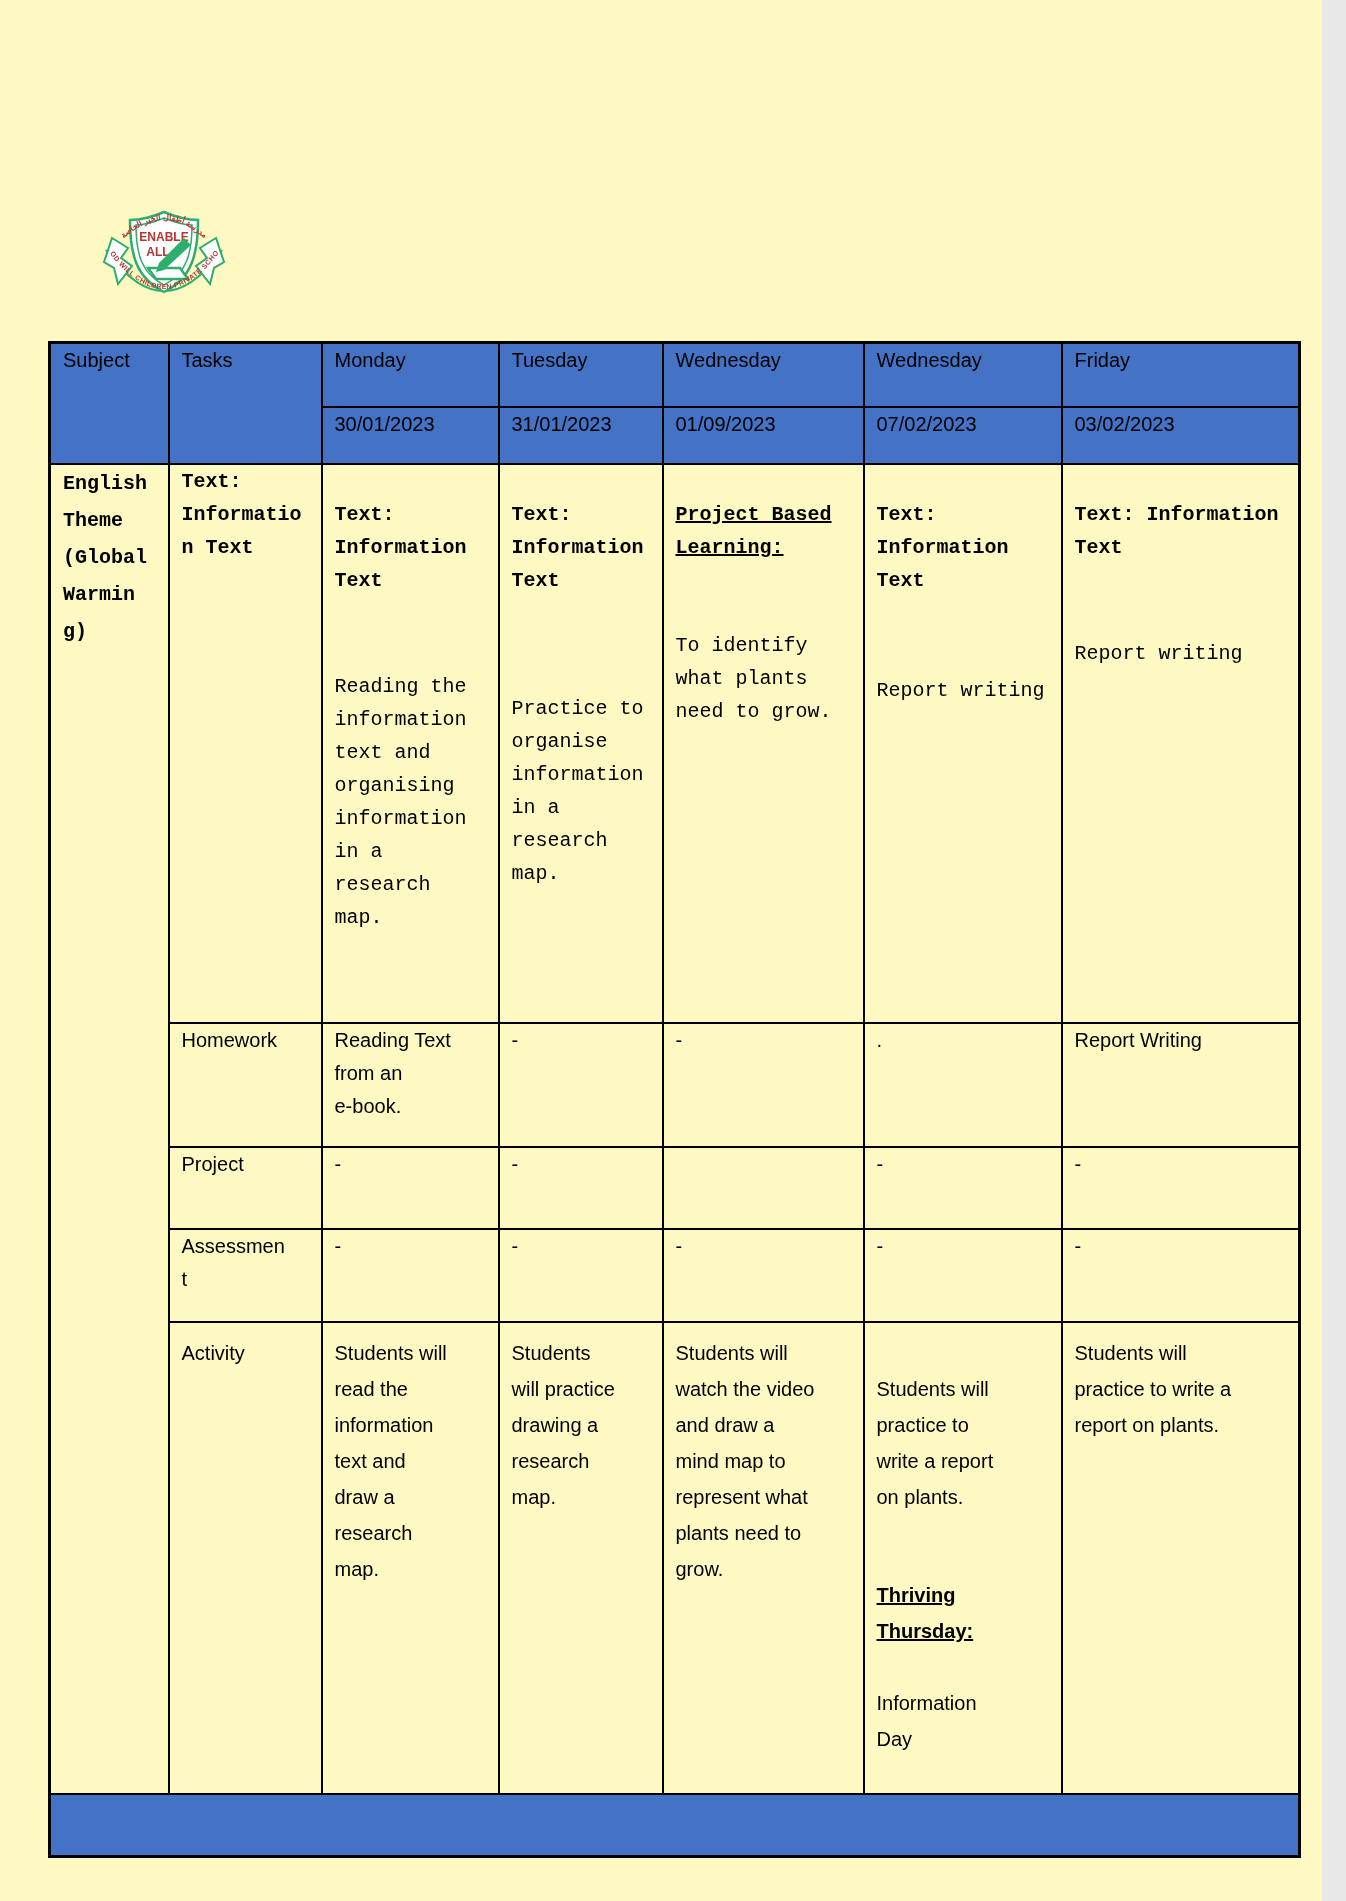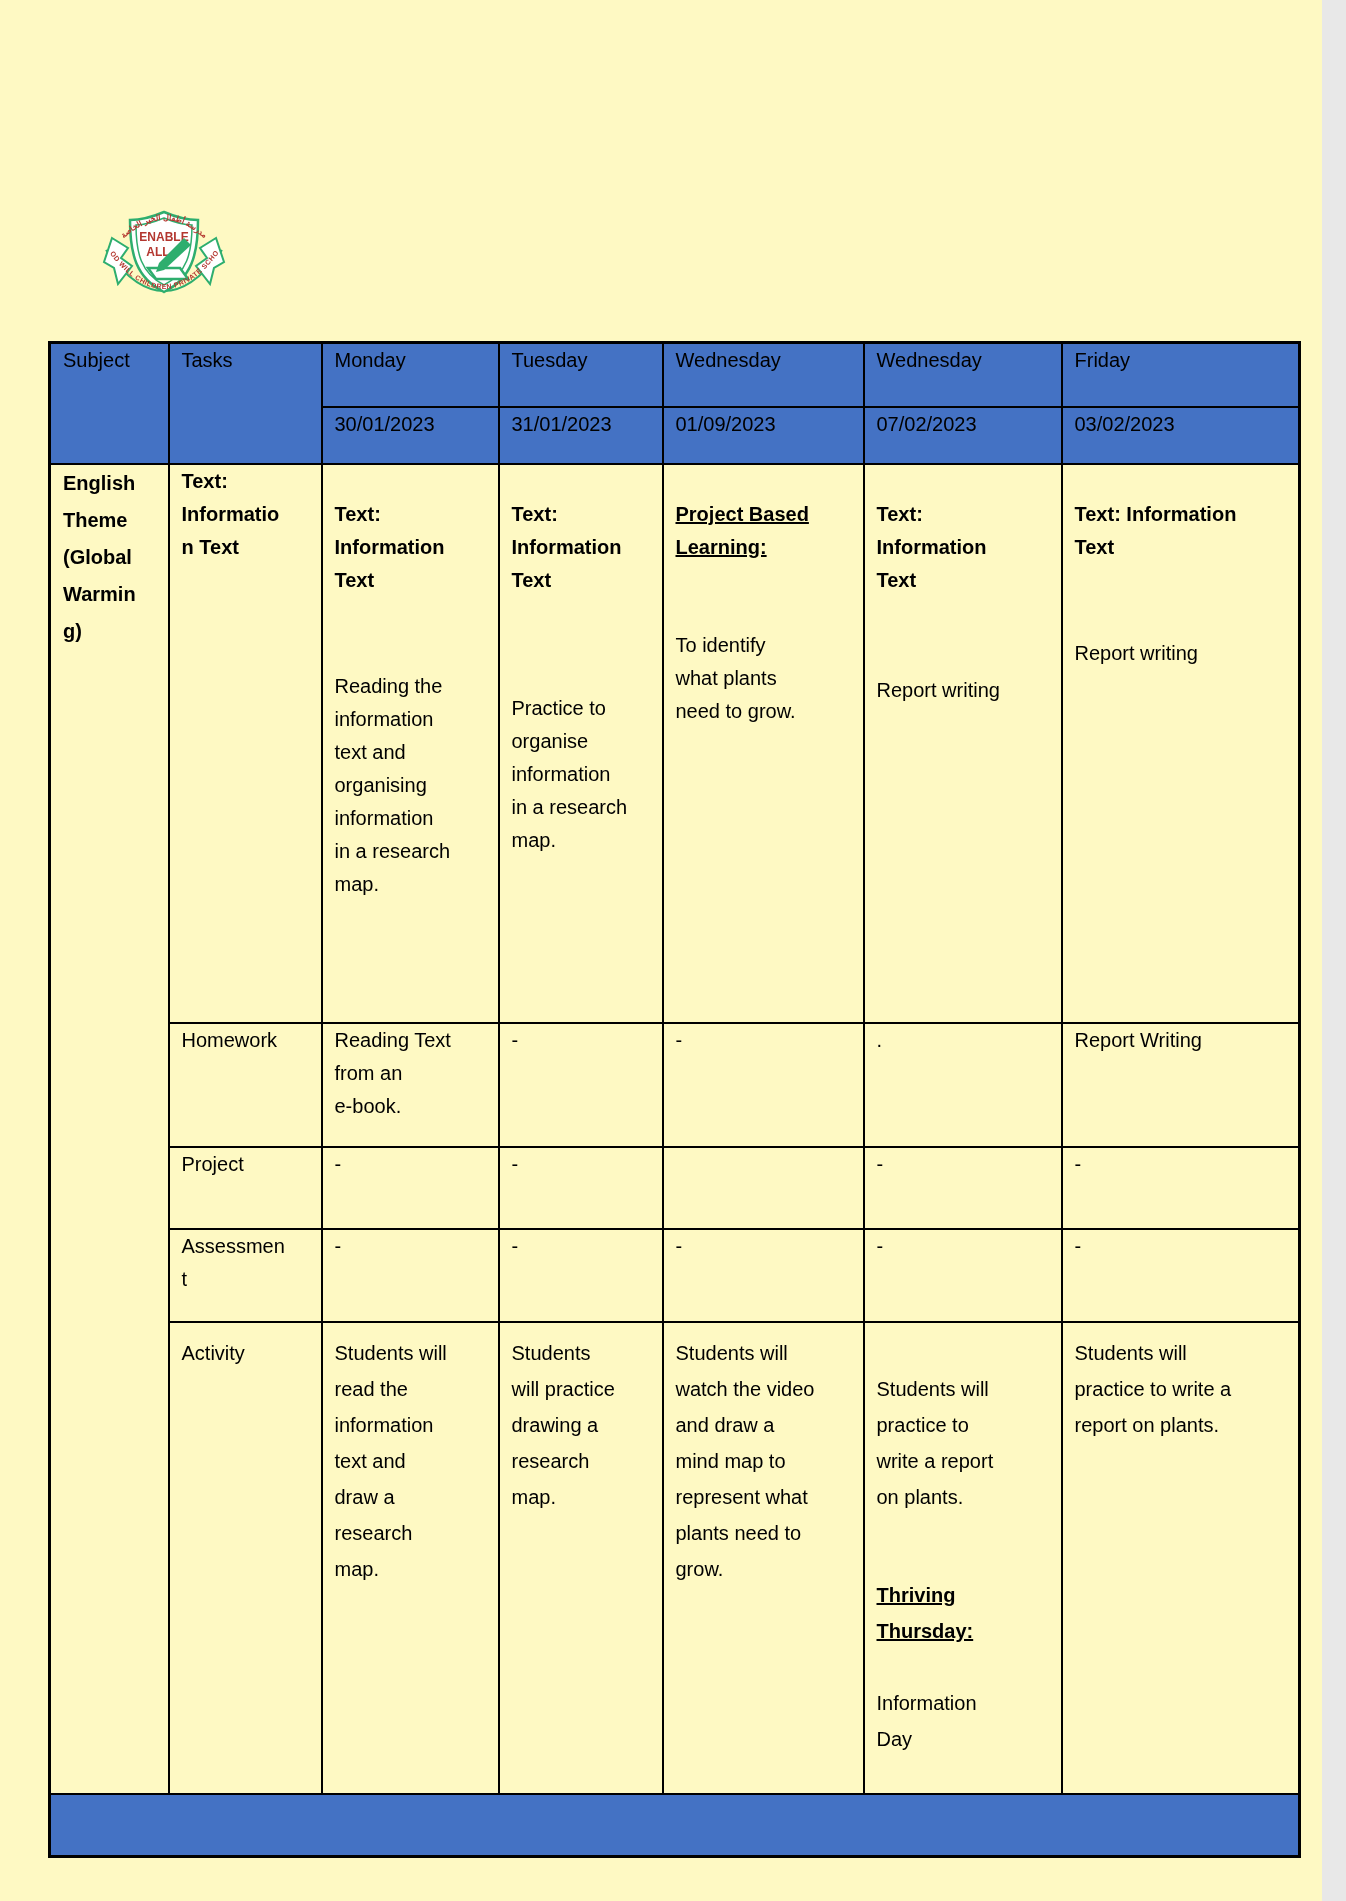--- a/index.html
+++ b/index.html
@@ -36,21 +36,21 @@
   }
   td.hdr{
     background:#4472C4;
     text-align:center;
     vertical-align:middle;
     padding:0 4px;
   }
   td.hdr-merged{vertical-align:top;padding-top:16px;}
   tr.r-days td{height:62px;}
   tr.r-dates td{height:55px;margin-left:20px;}
-  tr.r-theme td{height:557px;}
+  tr.r-theme td{height:557px;font-family:Liberation Mono, monospace;}
   tr.r-homework td{height:122px;}
   tr.r-project td{height:80px;}
   tr.r-assessment td{height:91px;}
   tr.r-activity td{height:344px;margin-left:44px;}
   tr.r-bar td{height:60px;background:#4472C4;padding:0;}
   .b{font-weight:bold;}
   .u{font-weight:bold;text-decoration:underline;}
   .ctr{text-align:center;}
   .mid{vertical-align:middle;}
   

